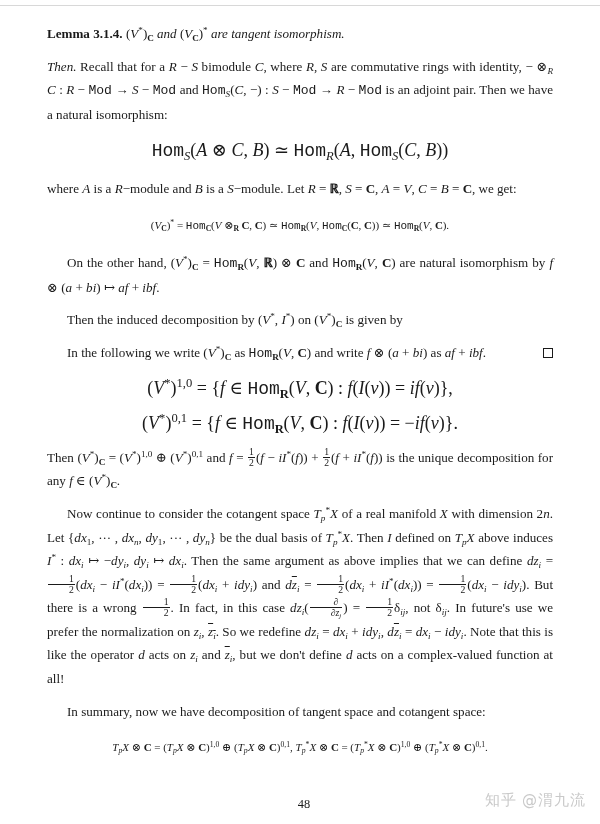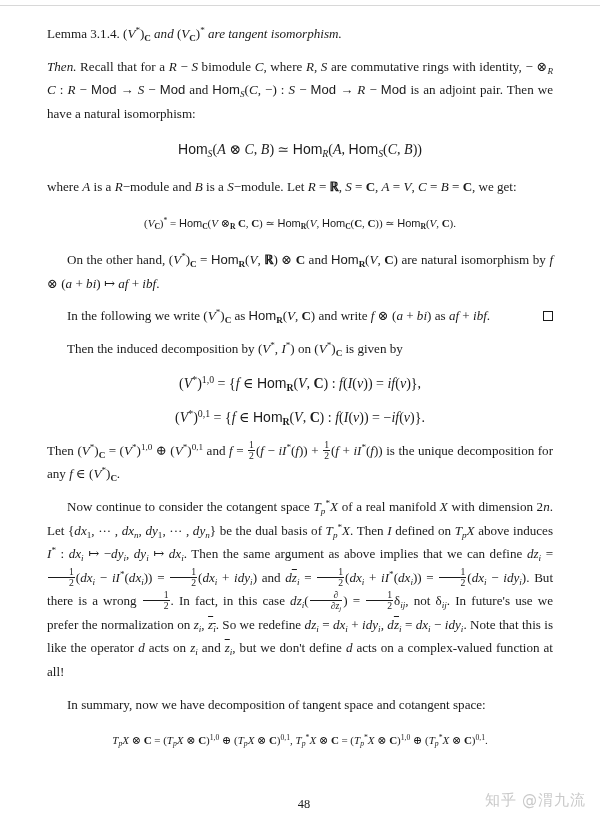--- a/index.html
+++ b/index.html
@@ -45,51 +45,51 @@
     margin-top: 9px;
   }
   .para.noindent {
     text-indent: 0;
   }
   .lemma-line {
     margin: 0;
     text-indent: 0;
   }
   .lemma-head {
-    font-weight: normal;
+    font-weight: bold;
   }
   .proof-head {
     font-style: italic;
   }
   .eq {
     text-align: center;
     margin: 13px 0 13px 0;
     text-indent: 0;
-    font-size: 14px;
+    font-size: 18px;
   }
   .eq.tight {
     margin: 11px 0 9px 0;
   }
   .eq.wide {
     font-size: 11px;
   }
   .qedline {
     position: relative;
   }
   .qed {
     float: right;
     display: inline-block;
     width: 8px;
     height: 8px;
     border: 1px solid #1a1a1a;
     margin-top: 7px;
   }
   
   .mi { font-style: italic; font-family: "Liberation Serif", serif; }
-  .op { font-style: normal; font-family: Liberation Sans, sans-serif; }
+  .op { font-style: normal; font-family: Liberation Mono, monospace; }
   .bb { font-family: "Liberation Serif", serif; font-style: normal; font-weight: 600; letter-spacing: -0.2px; }
   sub, sup {
     font-size: 0.7em;
     line-height: 0;
   }
   sub { vertical-align: -0.28em; }
   sup { vertical-align: 0.52em; }
   .frac {
     display: inline-block;
     vertical-align: -0.42em;
@@ -145,26 +145,26 @@
     </p>
 
     <div class="eq"><span class="op">Hom</span><sub class="mi">S</sub>(<i class="mi">A</i> ⊗ <i class="mi">C</i>, <i class="mi">B</i>) ≃ <span class="op">Hom</span><sub class="mi">R</sub>(<i class="mi">A</i>, <span class="op">Hom</span><sub class="mi">S</sub>(<i class="mi">C</i>, <i class="mi">B</i>))</div>
 
     <p class="para noindent">where <i class="mi">A</i> is a <i class="mi">R</i>−module and <i class="mi">B</i> is a <i class="mi">S</i>−module. Let <i class="mi">R</i> = <span class="bb">ℝ</span>, <i class="mi">S</i> = <span class="bb">C</span>, <i class="mi">A</i> = <i class="mi">V</i>, <i class="mi">C</i> = <i class="mi">B</i> = <span class="bb">C</span>, we get:</p>
 
     <div class="eq wide">(<i class="mi">V</i><sub class="bb">C</sub>)<sup>*</sup> = <span class="op">Hom</span><sub class="bb">C</sub>(<i class="mi">V</i> ⊗<sub class="bb">R</sub> <span class="bb">C</span>, <span class="bb">C</span>) ≃ <span class="op">Hom</span><sub class="bb">R</sub>(<i class="mi">V</i>, <span class="op">Hom</span><sub class="bb">C</sub>(<span class="bb">C</span>, <span class="bb">C</span>)) ≃ <span class="op">Hom</span><sub class="bb">R</sub>(<i class="mi">V</i>, <span class="bb">C</span>).</div>
 
     <p class="para">On the other hand, (<i class="mi">V</i><sup>*</sup>)<sub class="bb">C</sub> = <span class="op">Hom</span><sub class="bb">R</sub>(<i class="mi">V</i>, <span class="bb">ℝ</span>) ⊗ <span class="bb">C</span> and <span class="op">Hom</span><sub class="bb">R</sub>(<i class="mi">V</i>, <span class="bb">C</span>) are natural isomorphism by <i class="mi">f</i> ⊗ (<i class="mi">a</i> + <i class="mi">bi</i>) ↦ <i class="mi">af</i> + <i class="mi">ibf</i>.</p>
 
+    <p class="para">Then the induced decomposition by (<i class="mi">V</i><sup>*</sup>, <i class="mi">I</i><sup>*</sup>) on (<i class="mi">V</i><sup>*</sup>)<sub class="bb">C</sub> is given by</p>
+
     <p class="para qedline">
       <span class="qed"></span>
       <span>In the following we write (<i class="mi">V</i><sup>*</sup>)<sub class="bb">C</sub> as <span class="op">Hom</span><sub class="bb">R</sub>(<i class="mi">V</i>, <span class="bb">C</span>) and write <i class="mi">f</i> ⊗ (<i class="mi">a</i> + <i class="mi">bi</i>) as <i class="mi">af</i> + <i class="mi">ibf</i>.</span>
     </p>
-
-    <p class="para">Then the induced decomposition by (<i class="mi">V</i><sup>*</sup>, <i class="mi">I</i><sup>*</sup>) on (<i class="mi">V</i><sup>*</sup>)<sub class="bb">C</sub> is given by</p>
 
     <div class="eq tight">(<i class="mi">V</i><sup>*</sup>)<sup>1,0</sup> = {<i class="mi">f</i> ∈ <span class="op">Hom</span><sub class="bb">R</sub>(<i class="mi">V</i>, <span class="bb">C</span>) : <i class="mi">f</i>(<i class="mi">I</i>(<i class="mi">v</i>)) = <i class="mi">if</i>(<i class="mi">v</i>)},</div>
 
     <div class="eq tight">(<i class="mi">V</i><sup>*</sup>)<sup>0,1</sup> = {<i class="mi">f</i> ∈ <span class="op">Hom</span><sub class="bb">R</sub>(<i class="mi">V</i>, <span class="bb">C</span>) : <i class="mi">f</i>(<i class="mi">I</i>(<i class="mi">v</i>)) = −<i class="mi">if</i>(<i class="mi">v</i>)}.</div>
 
     <p class="para noindent">Then (<i class="mi">V</i><sup>*</sup>)<sub class="bb">C</sub> = (<i class="mi">V</i><sup>*</sup>)<sup>1,0</sup> ⊕ (<i class="mi">V</i><sup>*</sup>)<sup>0,1</sup> and <i class="mi">f</i> = <span class="frac"><span class="num">1</span><span class="den">2</span></span>(<i class="mi">f</i> − <i class="mi">iI</i><sup>*</sup>(<i class="mi">f</i>)) + <span class="frac"><span class="num">1</span><span class="den">2</span></span>(<i class="mi">f</i> + <i class="mi">iI</i><sup>*</sup>(<i class="mi">f</i>)) is the unique decomposition for any <i class="mi">f</i> ∈ (<i class="mi">V</i><sup>*</sup>)<sub class="bb">C</sub>.</p>
 
     <p class="para">Now continue to consider the cotangent space <i class="mi">T</i><sub class="mi">p</sub><sup>*</sup><i class="mi">X</i> of a real manifold <i class="mi">X</i> with dimension 2<i class="mi">n</i>. Let {<i class="mi">dx</i><sub>1</sub>, ··· , <i class="mi">dx</i><sub class="mi">n</sub>, <i class="mi">dy</i><sub>1</sub>, ··· , <i class="mi">dy</i><sub class="mi">n</sub>} be the dual basis of <i class="mi">T</i><sub class="mi">p</sub><sup>*</sup><i class="mi">X</i>. Then <i class="mi">I</i> defined on <i class="mi">T</i><sub class="mi">p</sub><i class="mi">X</i> above induces <i class="mi">I</i><sup>*</sup> : <i class="mi">dx</i><sub class="mi">i</sub> ↦ −<i class="mi">dy</i><sub class="mi">i</sub>, <i class="mi">dy</i><sub class="mi">i</sub> ↦ <i class="mi">dx</i><sub class="mi">i</sub>. Then the same argument as above implies that we can define <i class="mi">dz</i><sub class="mi">i</sub> = <span class="frac"><span class="num">1</span><span class="den">2</span></span>(<i class="mi">dx</i><sub class="mi">i</sub> − <i class="mi">iI</i><sup>*</sup>(<i class="mi">dx</i><sub class="mi">i</sub>)) = <span class="frac"><span class="num">1</span><span class="den">2</span></span>(<i class="mi">dx</i><sub class="mi">i</sub> + <i class="mi">idy</i><sub class="mi">i</sub>) and <i class="mi">d</i><span class="ovl"><i class="mi">z</i></span><sub class="mi">i</sub> = <span class="frac"><span class="num">1</span><span class="den">2</span></span>(<i class="mi">dx</i><sub class="mi">i</sub> + <i class="mi">iI</i><sup>*</sup>(<i class="mi">dx</i><sub class="mi">i</sub>)) = <span class="frac"><span class="num">1</span><span class="den">2</span></span>(<i class="mi">dx</i><sub class="mi">i</sub> − <i class="mi">idy</i><sub class="mi">i</sub>). But there is a wrong <span class="frac"><span class="num">1</span><span class="den">2</span></span>. In fact, in this case <i class="mi">dz</i><sub class="mi">i</sub>(<span class="frac"><span class="num">∂</span><span class="den">∂<i class="mi">z</i><sub class="mi">j</sub></span></span>) = <span class="frac"><span class="num">1</span><span class="den">2</span></span>δ<sub class="mi">ij</sub>, not δ<sub class="mi">ij</sub>. In future's use we prefer the normalization on <i class="mi">z</i><sub class="mi">i</sub>, <span class="ovl"><i class="mi">z</i><sub class="mi">i</sub></span>. So we redefine <i class="mi">dz</i><sub class="mi">i</sub> = <i class="mi">dx</i><sub class="mi">i</sub> + <i class="mi">idy</i><sub class="mi">i</sub>, <i class="mi">d</i><span class="ovl"><i class="mi">z</i></span><sub class="mi">i</sub> = <i class="mi">dx</i><sub class="mi">i</sub> − <i class="mi">idy</i><sub class="mi">i</sub>. Note that this is like the operator <i class="mi">d</i> acts on <i class="mi">z</i><sub class="mi">i</sub> and <span class="ovl"><i class="mi">z</i></span><sub class="mi">i</sub>, but we don't define <i class="mi">d</i> acts on a complex-valued function at all!</p>
 
     <p class="para">In summary, now we have decomposition of tangent space and cotangent space:</p>

